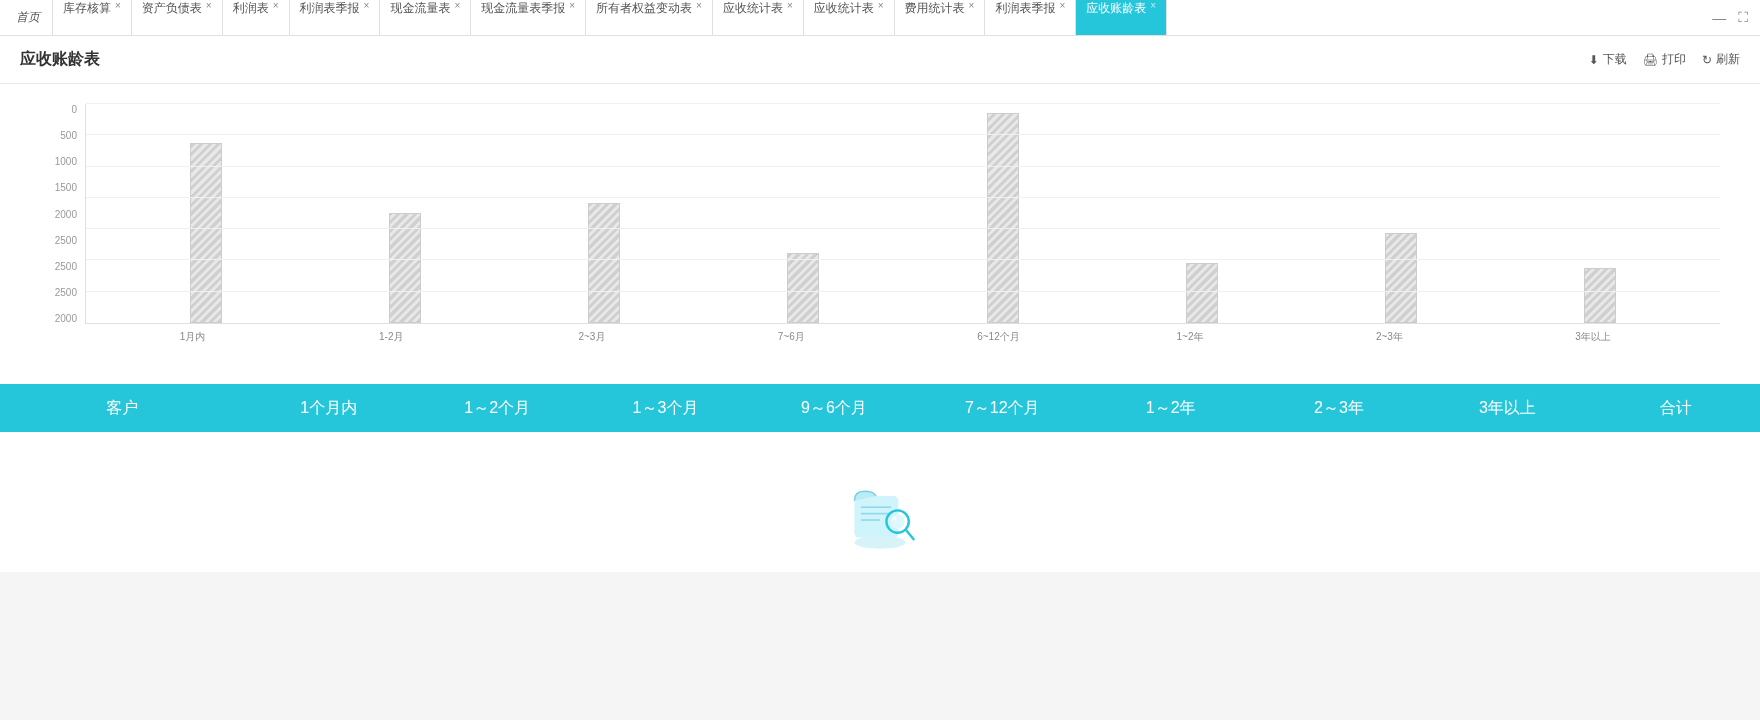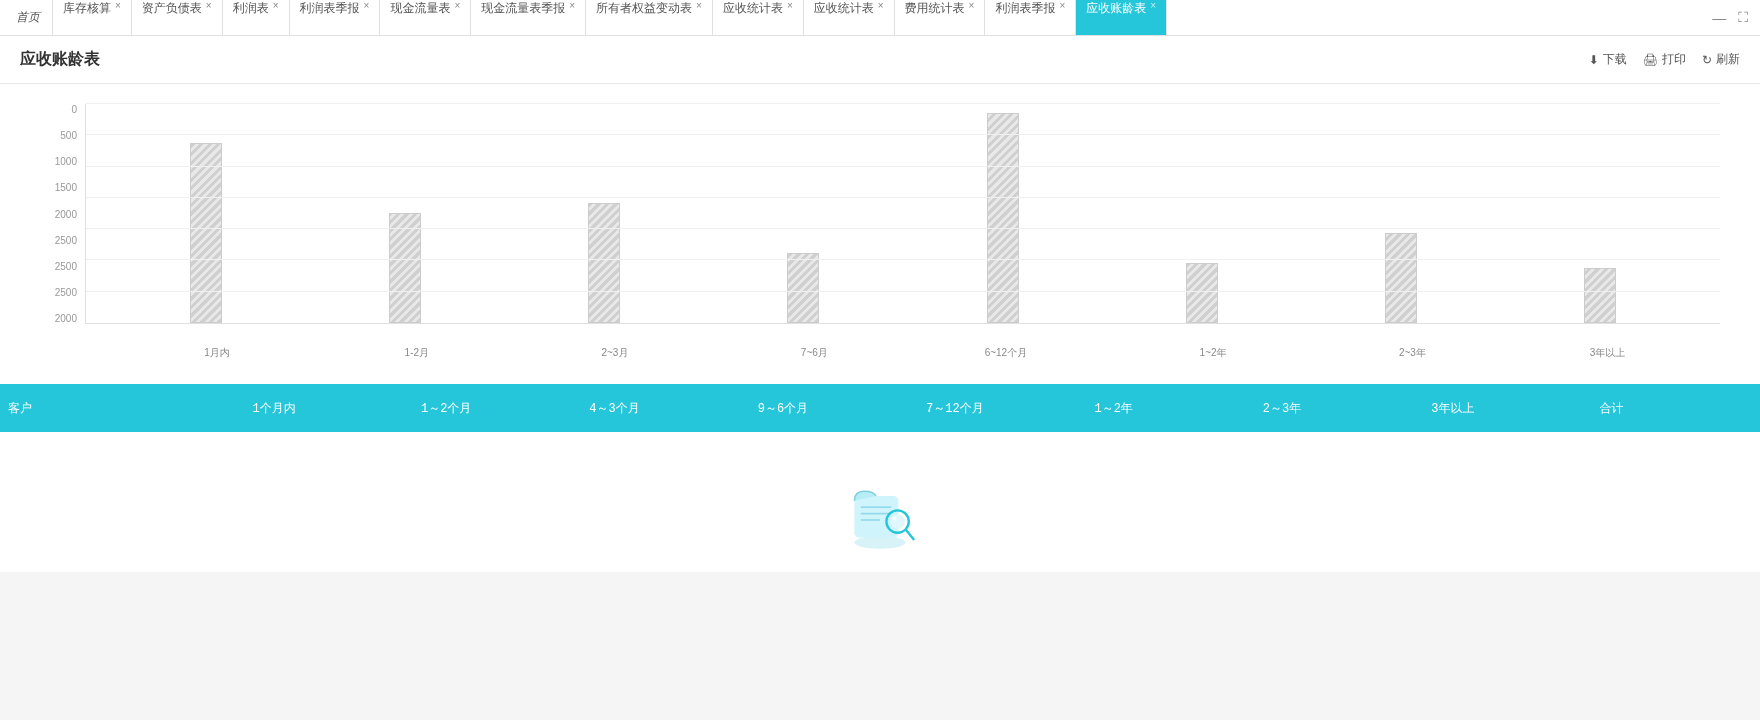--- a/index.html
+++ b/index.html
@@ -173,39 +173,38 @@
       border: 1px solid #ccc;
     }
     .x-axis {
       display: flex;
       justify-content: space-around;
       padding: 6px 20px 0 65px;
       font-size: 10px;
       color: #888;
     }
     .x-label {
-      text-align: right;
+      text-align: left;
       width: 50px;
-      margin-top: 16px;
     }
 
     
     .table-header {
       display: flex;
       background: #26c6da;
       color: #fff;
       height: 48px;
       align-items: center;
     }
     .th-cell {
       flex: 1;
-      font-size: 12px;
+      text-align: center;
+      font-size: 16px;
       font-weight: 500;
       padding: 0 8px;
-      font-family: Liberation Mono, monospace;
     }
     .th-cell:first-child {
       flex: 1.5;
     }
 
     
     .empty-state {
       display: flex;
       flex-direction: column;
       align-items: center;
@@ -378,21 +377,21 @@
         <span class="x-label">2~3年</span>
         <span class="x-label">3年以上</span>
       </div>
     </div>
   </div>
 
   <div class="table-header">
     <div class="th-cell">客户</div>
     <div class="th-cell">1个月内</div>
     <div class="th-cell">1～2个月</div>
-    <div class="th-cell">4～3个月</div>
+    <div class="th-cell">1～3个月</div>
     <div class="th-cell">9～6个月</div>
     <div class="th-cell">7～12个月</div>
     <div class="th-cell">1～2年</div>
     <div class="th-cell">2～3年</div>
     <div class="th-cell">3年以上</div>
     <div class="th-cell">合计</div>
   </div>
 
   <div class="empty-state">
     <svg class="scroll-svg" viewBox="0 0 120 100" xmlns="http://www.w3.org/2000/svg">

